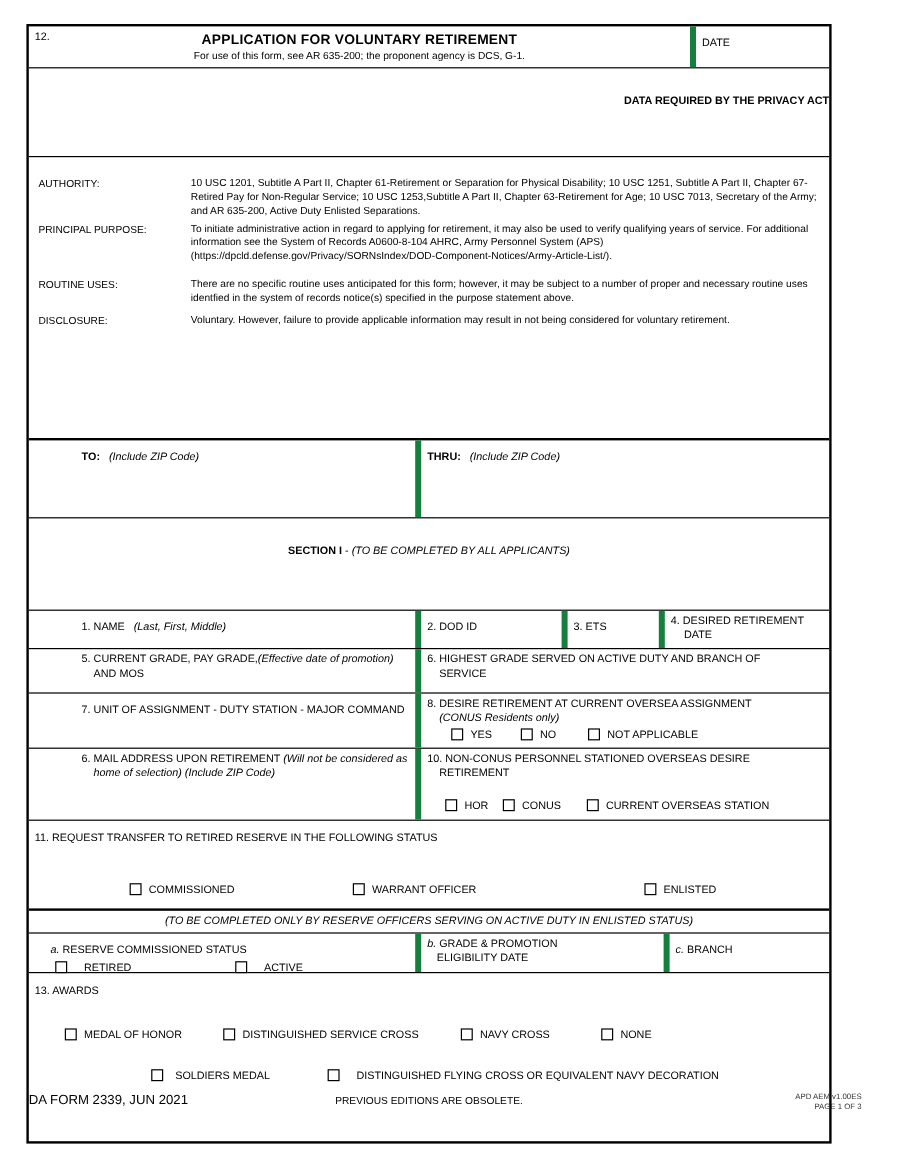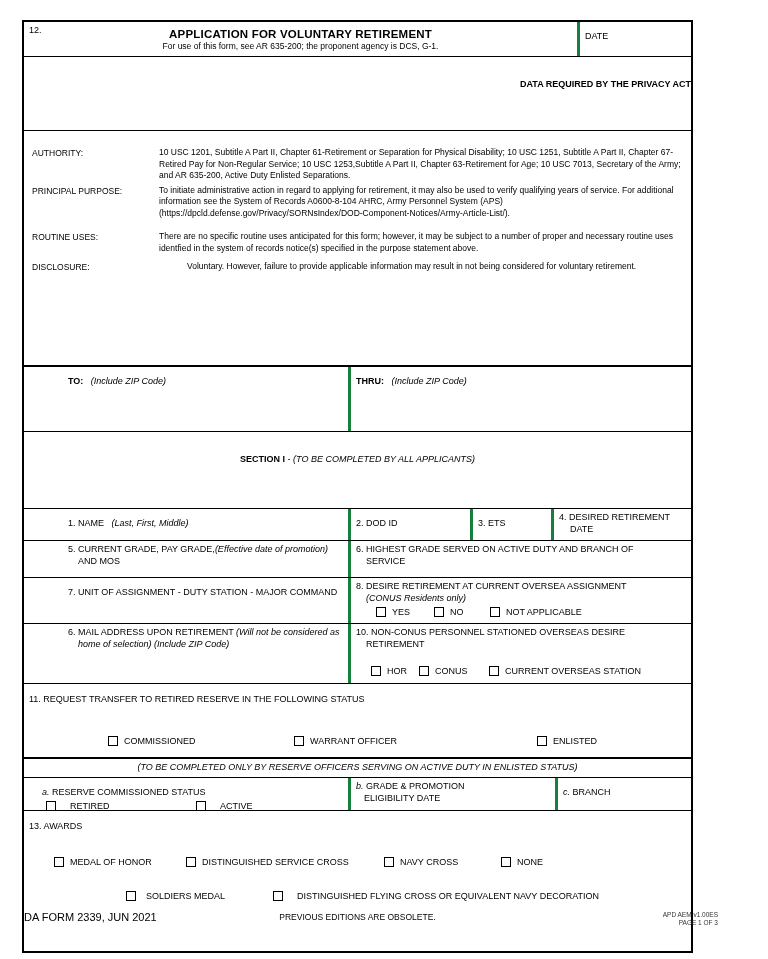--- a/index.html
+++ b/index.html
@@ -13,21 +13,21 @@
     overflow: hidden;
   }
   .form {
     position: absolute; left: 22px; top: 20px;
     width: 671px;
     border: 2px solid #000;
     background: #fff;
   }
   .row { display: flex; border-bottom: 1px solid #000; }
   .row:last-child { border-bottom: none; }
-  .cell { border-right: 3px solid #15803d; padding: 3px 5px; position: relative; }
+  .cell { border-right: 5px solid #15803d; padding: 3px 5px; position: relative; }
   .cell:last-child { border-right: none; }
 
   
   .r-title    { height: 35px; }
   .r-privhead { height: 52px; display:block; }
   .r-privbody { height: 236px; display:block; border-bottom-width: 2px; }
   .r-tothru   { height: 65px; }
   .r-sec1     { height: 55px; display:block; }
   .r-f1       { height: 32px; }
   .r-f56      { height: 37px; }
@@ -46,21 +46,21 @@
 
   .flabel { font-size: 9px; }
   .it { font-style: italic; }
   .bold { font-weight: bold; }
 
   
   .privhead { font-size: 9px; font-weight: bold; text-align: right; margin-top: 22px; }
   .privbody-inner { padding: 16px 8px 0 8px; }
   .priv-entry { display: flex; margin-bottom: 3px; }
   .priv-entry.gap-lg { margin-top: 12px; }
-  .priv-entry.gap-md { margin-top: 7px; gap: 28px; }
+  .priv-entry.gap-md { margin-top: 7px; }
   .priv-label { width: 127px; flex: none; font-size: 8.5px; padding-top: 1px; }
   .priv-text { flex: 1; font-size: 8.5px; line-height: 11.5px; }
 
   
   .col-left { width: 327px; flex: none; padding-left: 44px; }
   .col-rest { flex: 1; }
 
   
   .sec1-line { text-align: center; font-size: 9px; margin-top: 22px; }
 

